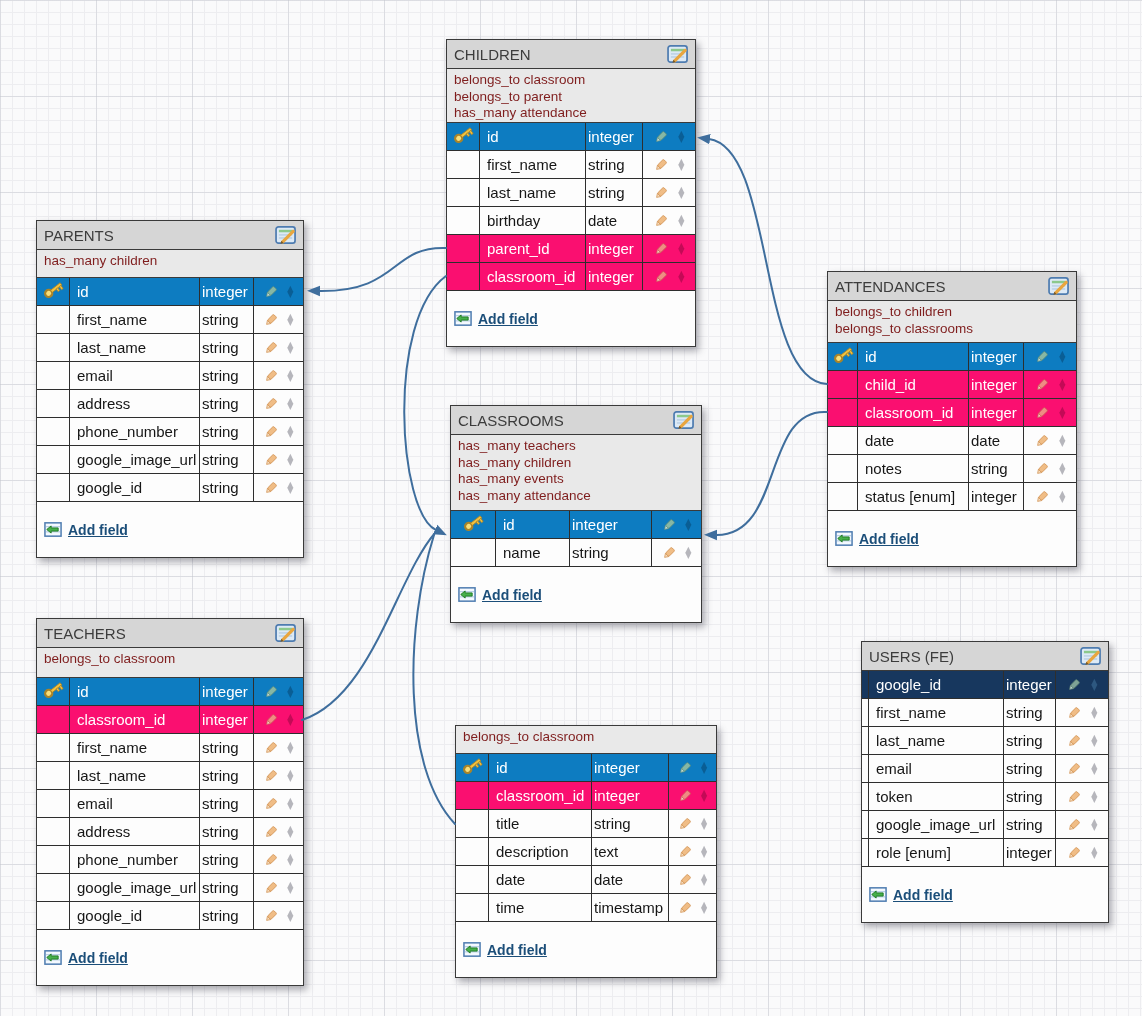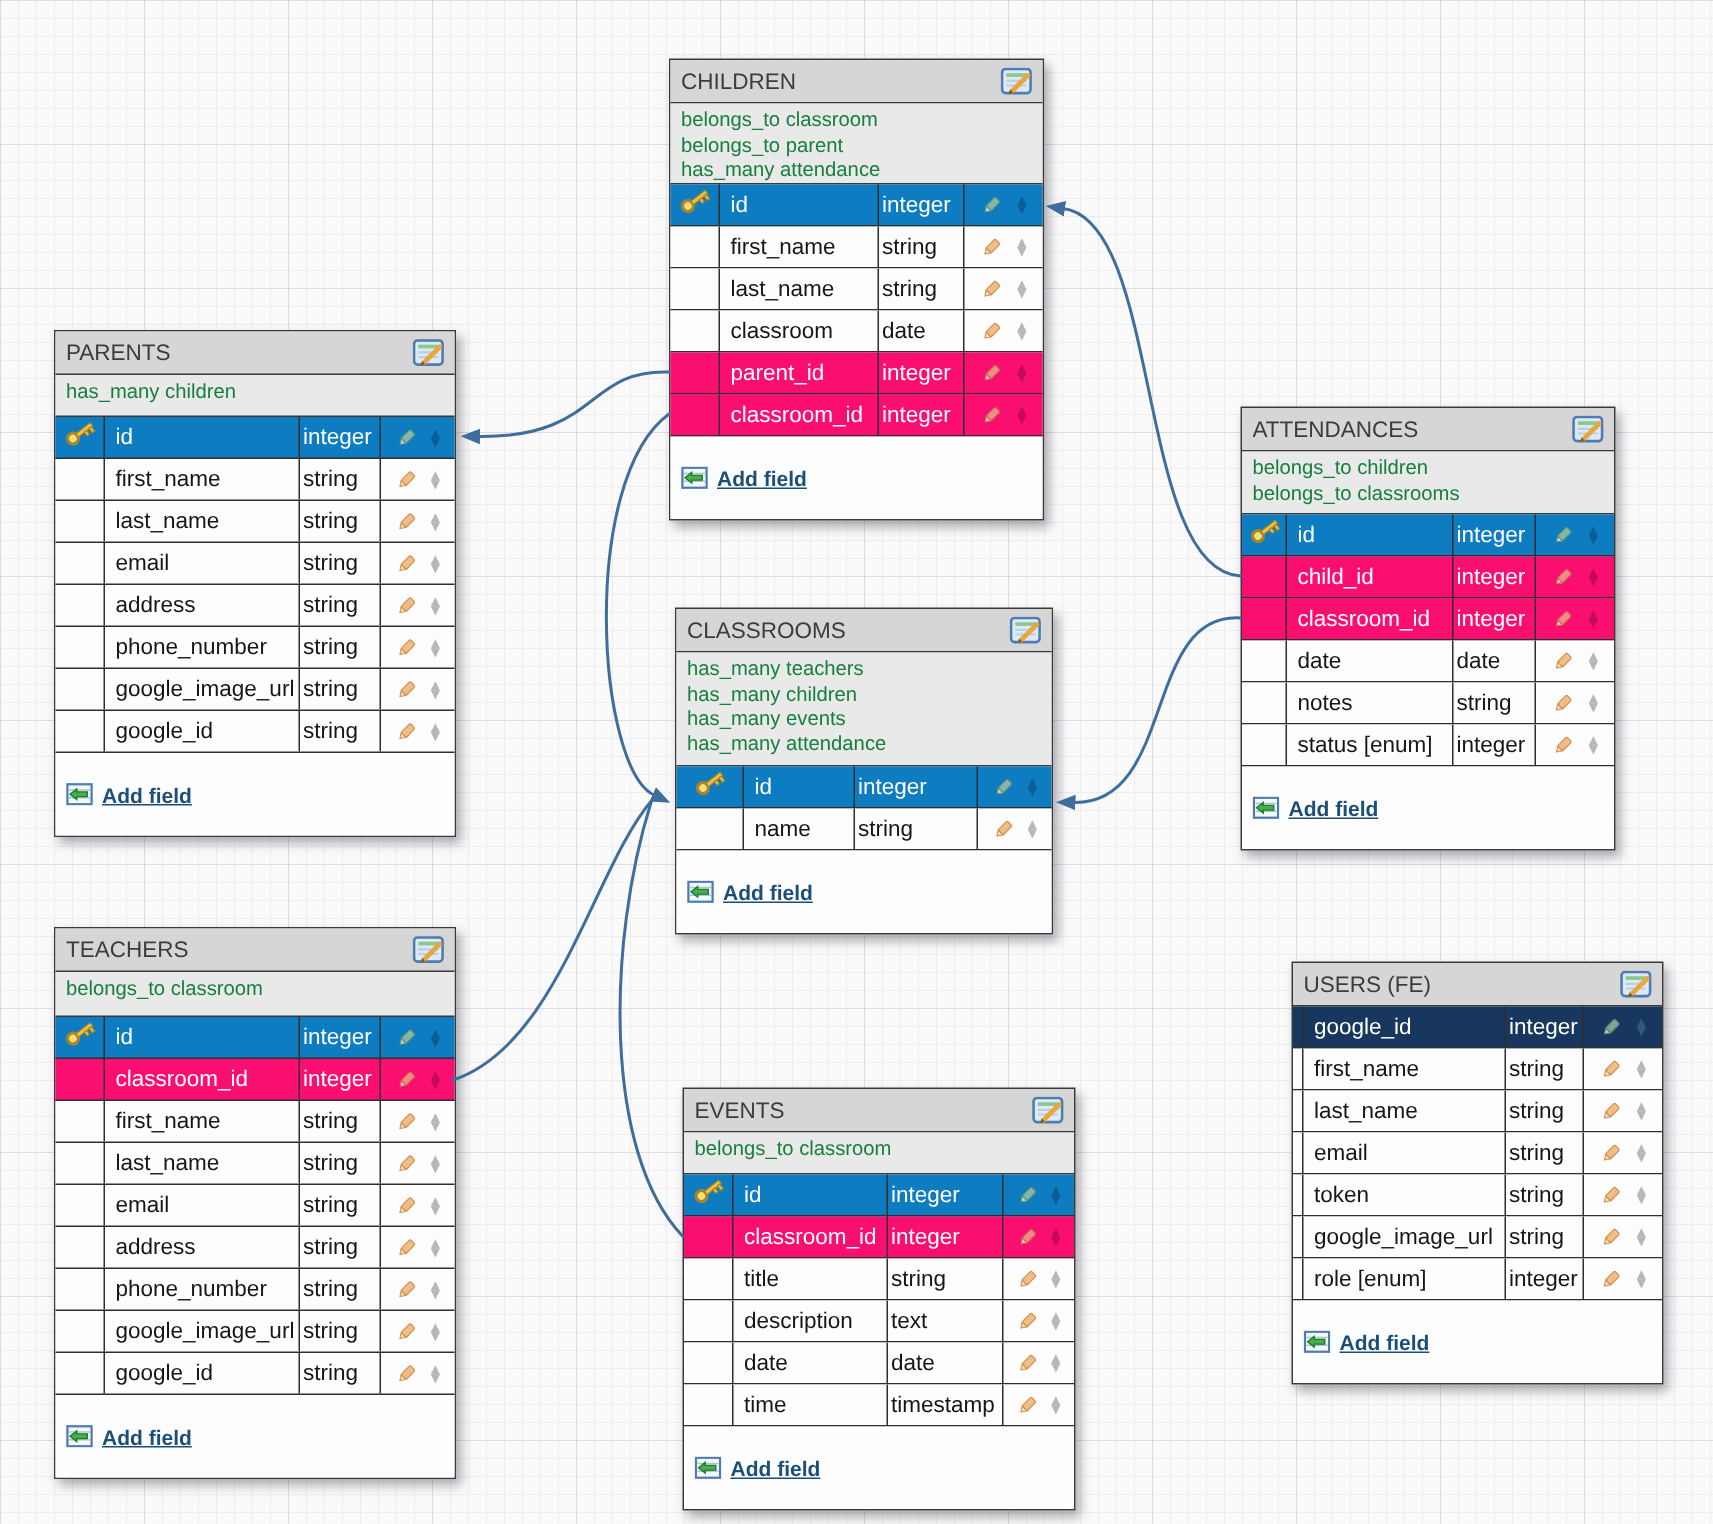--- a/index.html
+++ b/index.html
@@ -24,21 +24,21 @@
   }
   .t-header{
     height:29px;box-sizing:border-box;background:var(--header-bg,#d6d6d6);
     border-bottom:1px solid #3a3a3a;
     display:flex;align-items:center;padding:0 5px 0 7px;
   }
   .t-title{flex:1;font-size:15px;font-weight:400;color:#3c3c3c;white-space:nowrap;overflow:hidden;}
   .edit-icon{display:flex;align-items:center;cursor:pointer;}
   .t-desc{
     background:var(--desc-bg,#e9e9e9);border-bottom:1px solid #3a3a3a;
-    font-size:13.5px;color:#15803d;padding:3px 7px;box-sizing:border-box;
+    font-size:13.5px;color:#7f1d1d;padding:3px 7px;box-sizing:border-box;
     white-space:pre-line;line-height:16.6px;overflow:hidden;
   }
   .f-row{
     display:flex;height:28px;box-sizing:border-box;align-items:stretch;
     border-bottom:1px solid #2e2e2e;
     background:#fdfdfd;color:#161616;
     --pencil:#f0bd86;--pencil-dark:#d08f4e;--pencil-tip:#f7ddbd;--sort:#b6b6bc;
   }
   .f-row.v-pk{background:var(--pk-row-bg,#0d7cc1);color:#fff;
     --pencil:#86b7a5;--pencil-dark:#5d8f7d;--pencil-tip:#c2d9cf;--sort:#0a5e95;}
@@ -195,21 +195,21 @@
         <svg width="24" height="20" viewBox="0 0 24 20">
           <g transform="rotate(-38 12 10)">
             <circle cx="6.5" cy="10" r="3.6" fill="#f8df7a" stroke="#a8842a" stroke-width="2.2"></circle>
             <rect x="10" y="8.7" width="12" height="2.8" fill="#f2c23e" stroke="#a8842a" stroke-width="0.8"></rect>
             <rect x="15" y="11.2" width="2" height="3.2" fill="#f2c23e" stroke="#a8842a" stroke-width="0.8"></rect>
             <rect x="19" y="11.2" width="2" height="3.8" fill="#f2c23e" stroke="#a8842a" stroke-width="0.8"></rect>
           </g>
         </svg>
       </span>
     </div>
-    <div class="c-name">classroom</div>
+    <div class="c-name">birthday</div>
     <div class="c-type">date</div>
     <div class="c-icons">
       <span class="pencil-icon">
         <svg width="14" height="14" viewBox="0 0 14 14">
           <g transform="rotate(135 7 7)">
             <rect x="1.2" y="4.6" width="8.6" height="4.8" rx="1.2" class="p-body"></rect>
             <path d="M13.2 7 L9.8 4.7 L9.8 9.3 Z" class="p-tip"></path>
           </g>
         </svg>
       </span>
@@ -1156,33 +1156,20 @@
           <rect x="0.9" y="0.9" width="17.2" height="14.2" fill="#f4f9ff" stroke="#4e7cb0" stroke-width="1.6"></rect>
           <line x1="2" y1="5" x2="17" y2="5" stroke="#a8c4dd" stroke-width="1"></line>
           <line x1="2" y1="10.5" x2="17" y2="10.5" stroke="#a8c4dd" stroke-width="1"></line>
           <polygon points="2.8,8 7.5,4.2 7.5,6.3 15,6.3 15,9.7 7.5,9.7 7.5,11.8" fill="#47b04b" stroke="#1f7a24" stroke-width="1"></polygon>
         </svg>
       </span>
       <a class="addfield-link">Add field</a>
     </div>
   </div>
     <div class="table-card" style="left: 455px; top: 725px; width: 260px; --kw: 33px; --tw: 77px; --iw: 48px;">
-    <div class="t-header">
-      <span class="t-title">EVENTS</span>
-      <span class="edit-icon">
-        <svg width="23" height="19" viewBox="0 0 24 20">
-          <rect x="1" y="1" width="20" height="17" rx="2.5" fill="#ddeaf6" stroke="#4e7cb0" stroke-width="1.8"></rect>
-          <rect x="4" y="4" width="14" height="2.6" fill="#8cc98c"></rect>
-          <line x1="4" y1="9.4" x2="18" y2="9.4" stroke="#b9cfe3" stroke-width="1.5"></line>
-          <line x1="4" y1="12.6" x2="18" y2="12.6" stroke="#b9cfe3" stroke-width="1.5"></line>
-          <line x1="8" y1="16.6" x2="19" y2="5.6" stroke="#e9a63f" stroke-width="3.4" stroke-linecap="round"></line>
-          <path d="M5.6 18.6 L9 17.8 L6.6 15.4 Z" fill="#7a5a28"></path>
-        </svg>
-      </span>
-    </div>
     <div class="t-desc" style="height: 28px;">belongs_to classroom</div>
     <div class="t-rows">
         <div class="f-row v-pk">
     <div class="c-key">
       <span class="key-icon">
         <svg width="24" height="20" viewBox="0 0 24 20">
           <g transform="rotate(-38 12 10)">
             <circle cx="6.5" cy="10" r="3.6" fill="#f8df7a" stroke="#a8842a" stroke-width="2.2"></circle>
             <rect x="10" y="8.7" width="12" height="2.8" fill="#f2c23e" stroke="#a8842a" stroke-width="0.8"></rect>
             <rect x="15" y="11.2" width="2" height="3.2" fill="#f2c23e" stroke="#a8842a" stroke-width="0.8"></rect>

